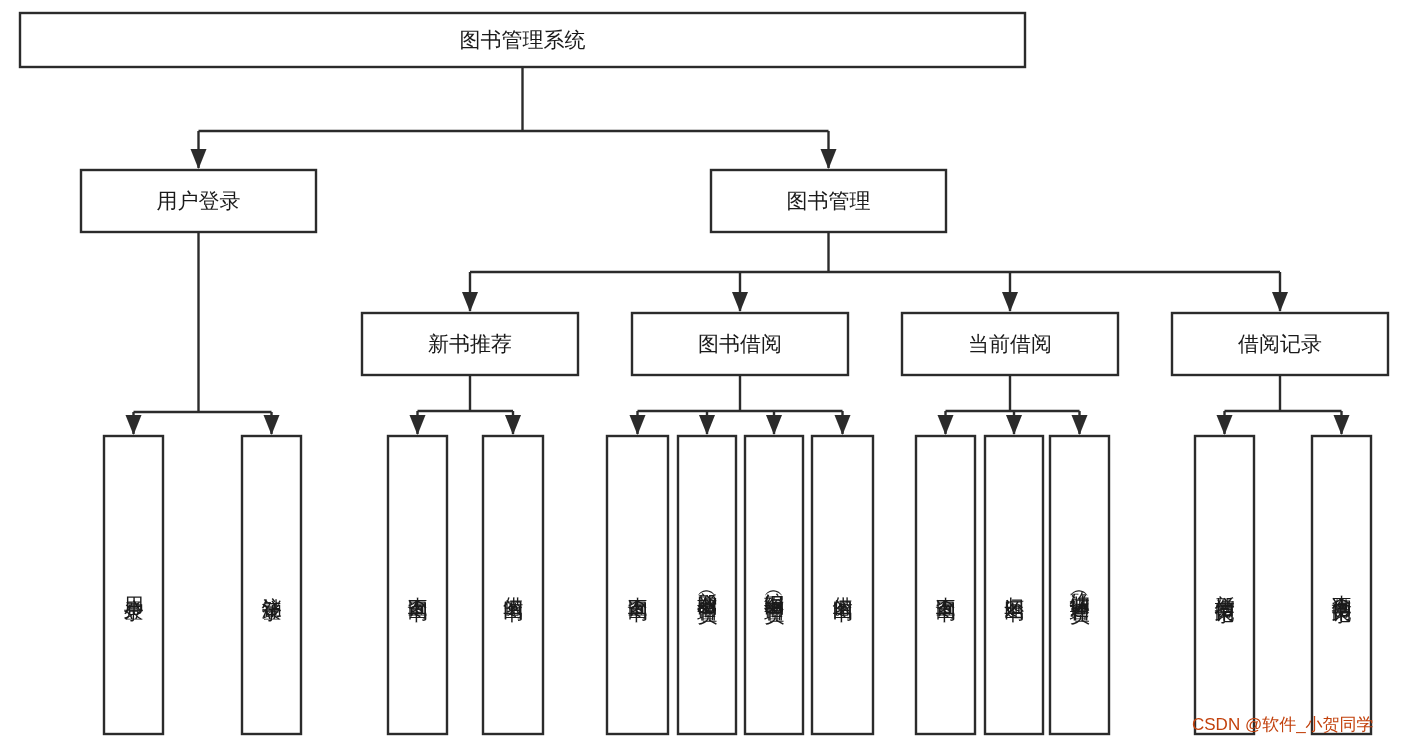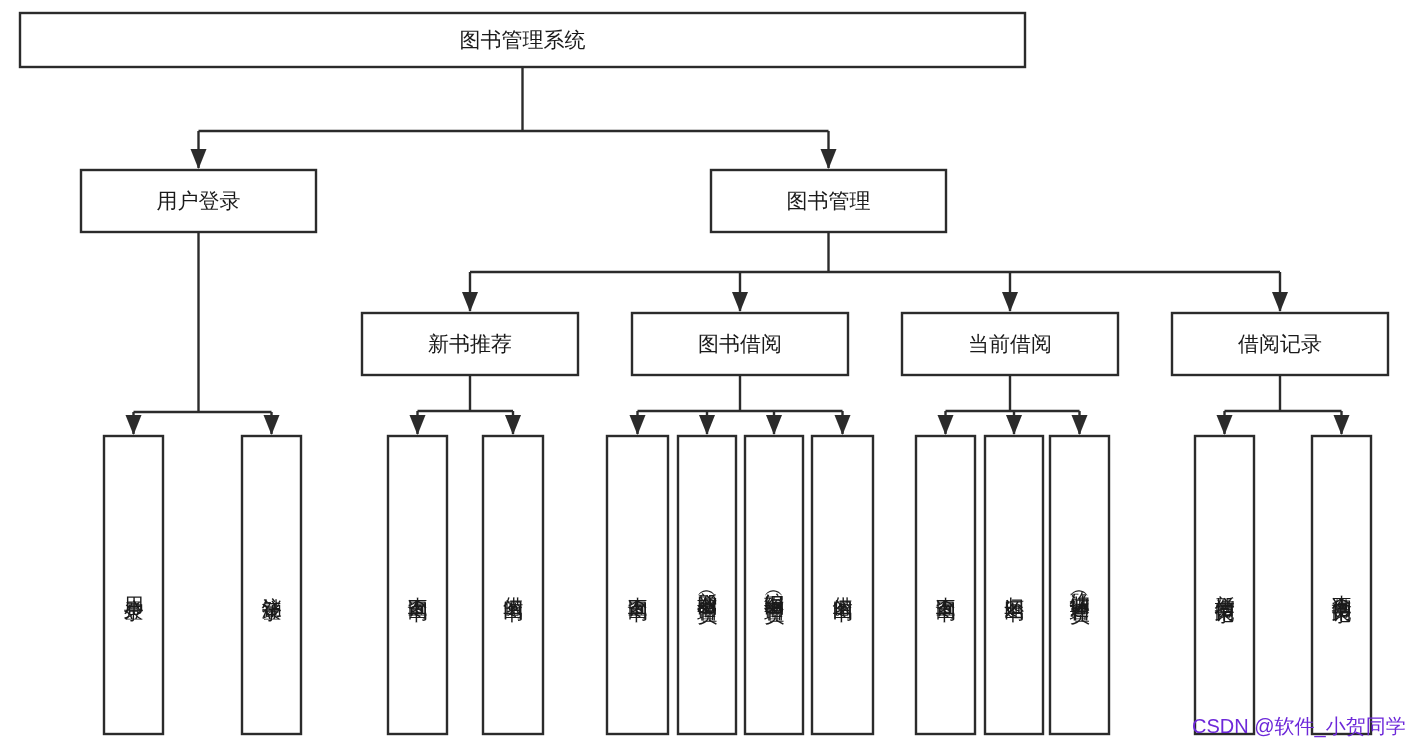--- a/index.html
+++ b/index.html
@@ -60,22 +60,22 @@
     display: flex;
     align-items: center;
     justify-content: center;
     text-align: center;
     white-space: nowrap;
     pointer-events: none;
   }
   .watermark {
     position: absolute;
     font-family: "Liberation Sans", "DejaVu Sans", sans-serif;
-    font-size: 20px;
-    color: #6d28d9;
+    font-size: 17px;
+    color: #c2410c;
     white-space: nowrap;
   }
 </style>
 </head>
 <body>
 
 <div id="diagram-root">
 
   <svg id="tree-svg" viewBox="0 0 1405 747" xmlns="http://www.w3.org/2000/svg">
     <g id="connector-layer">

